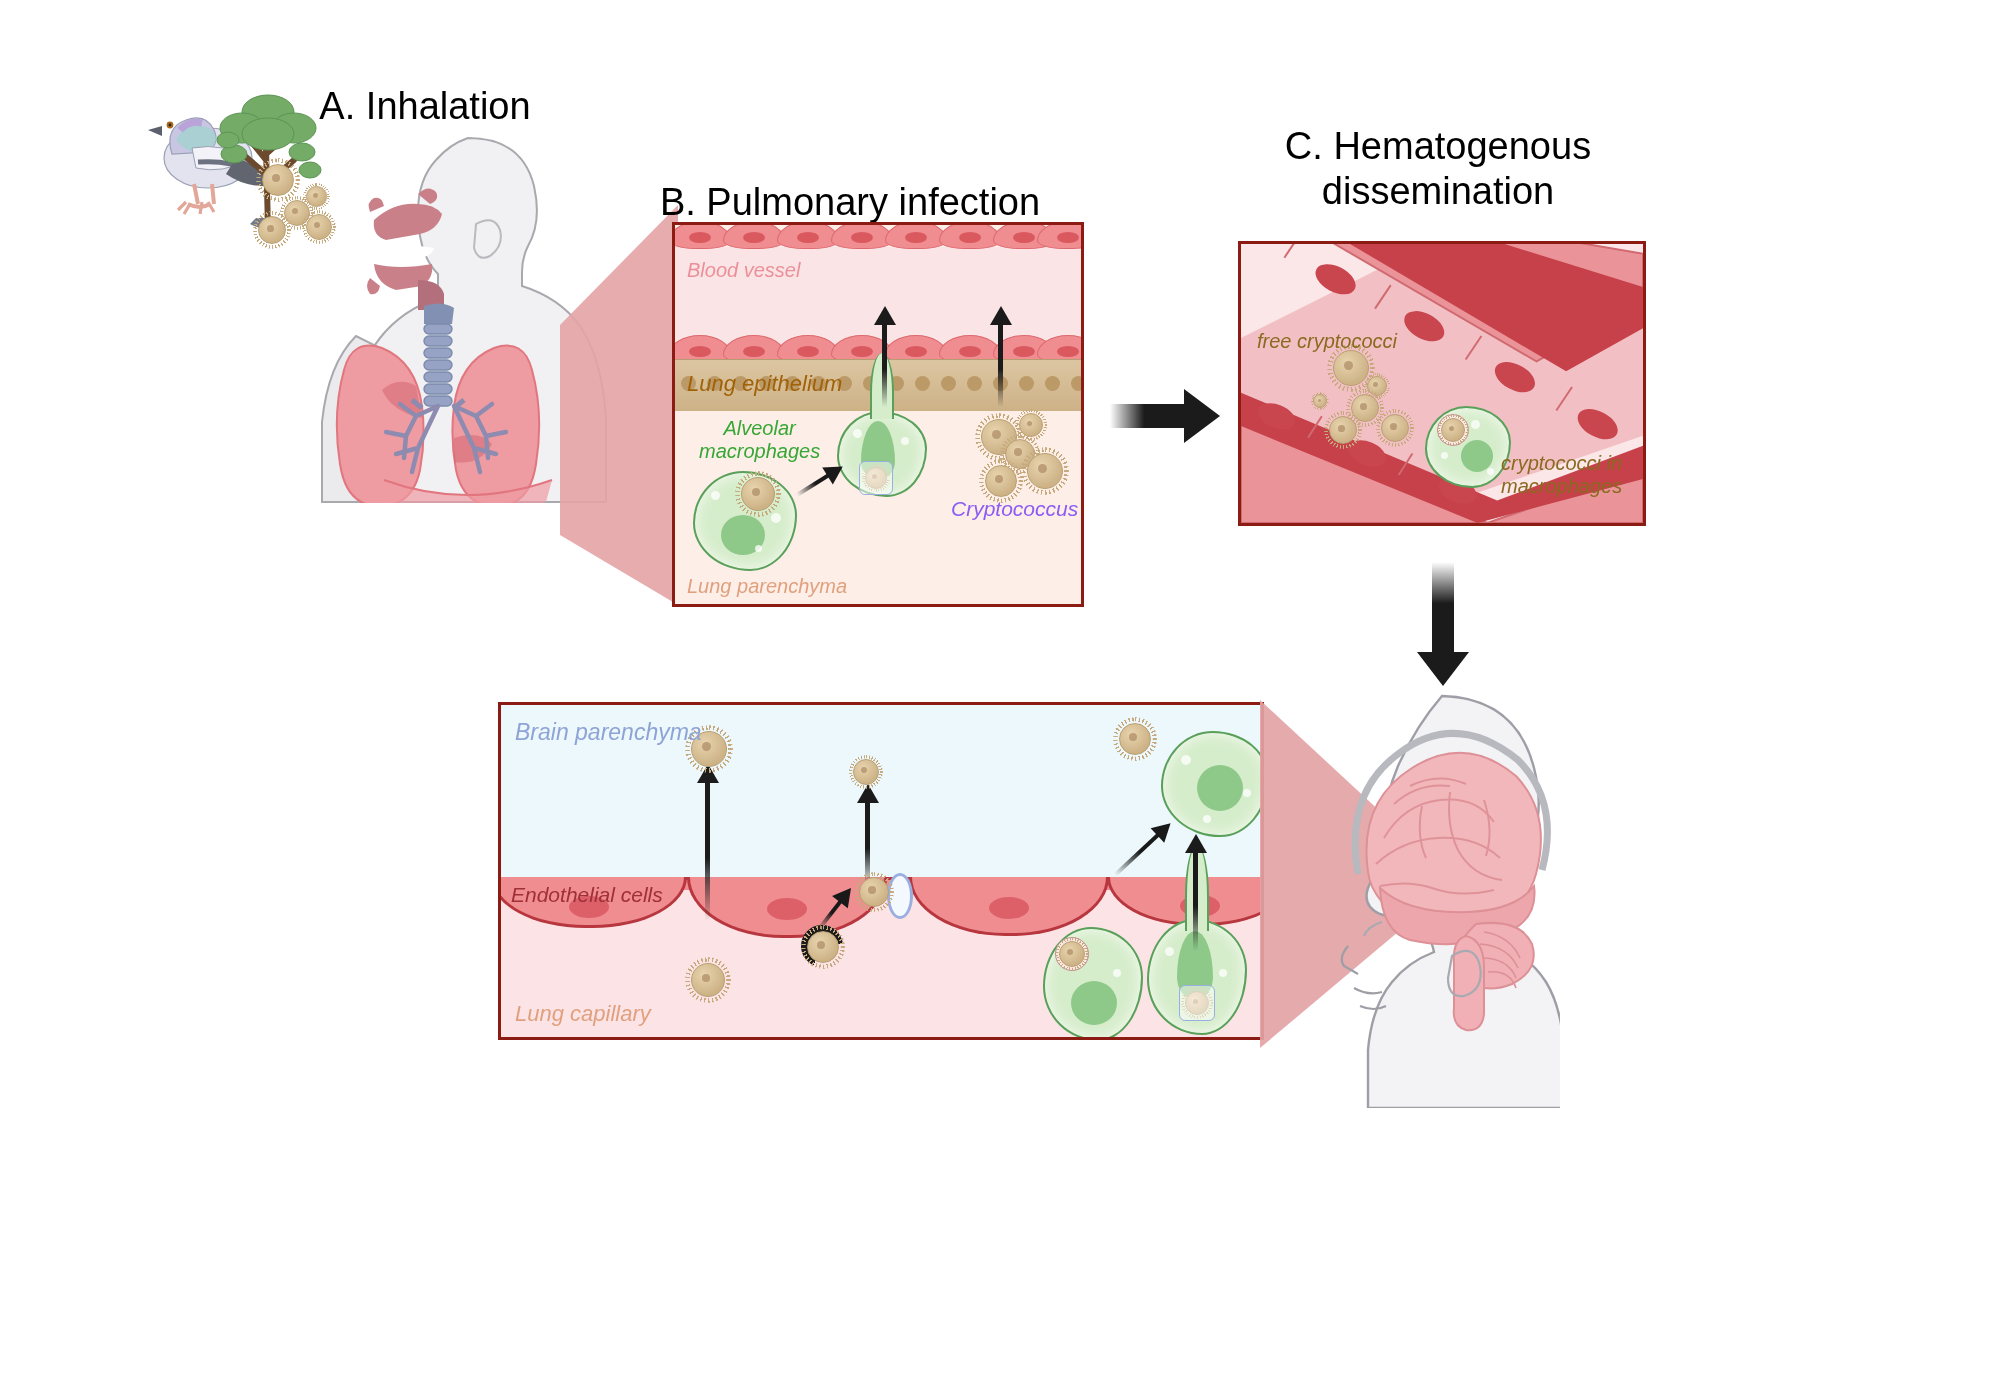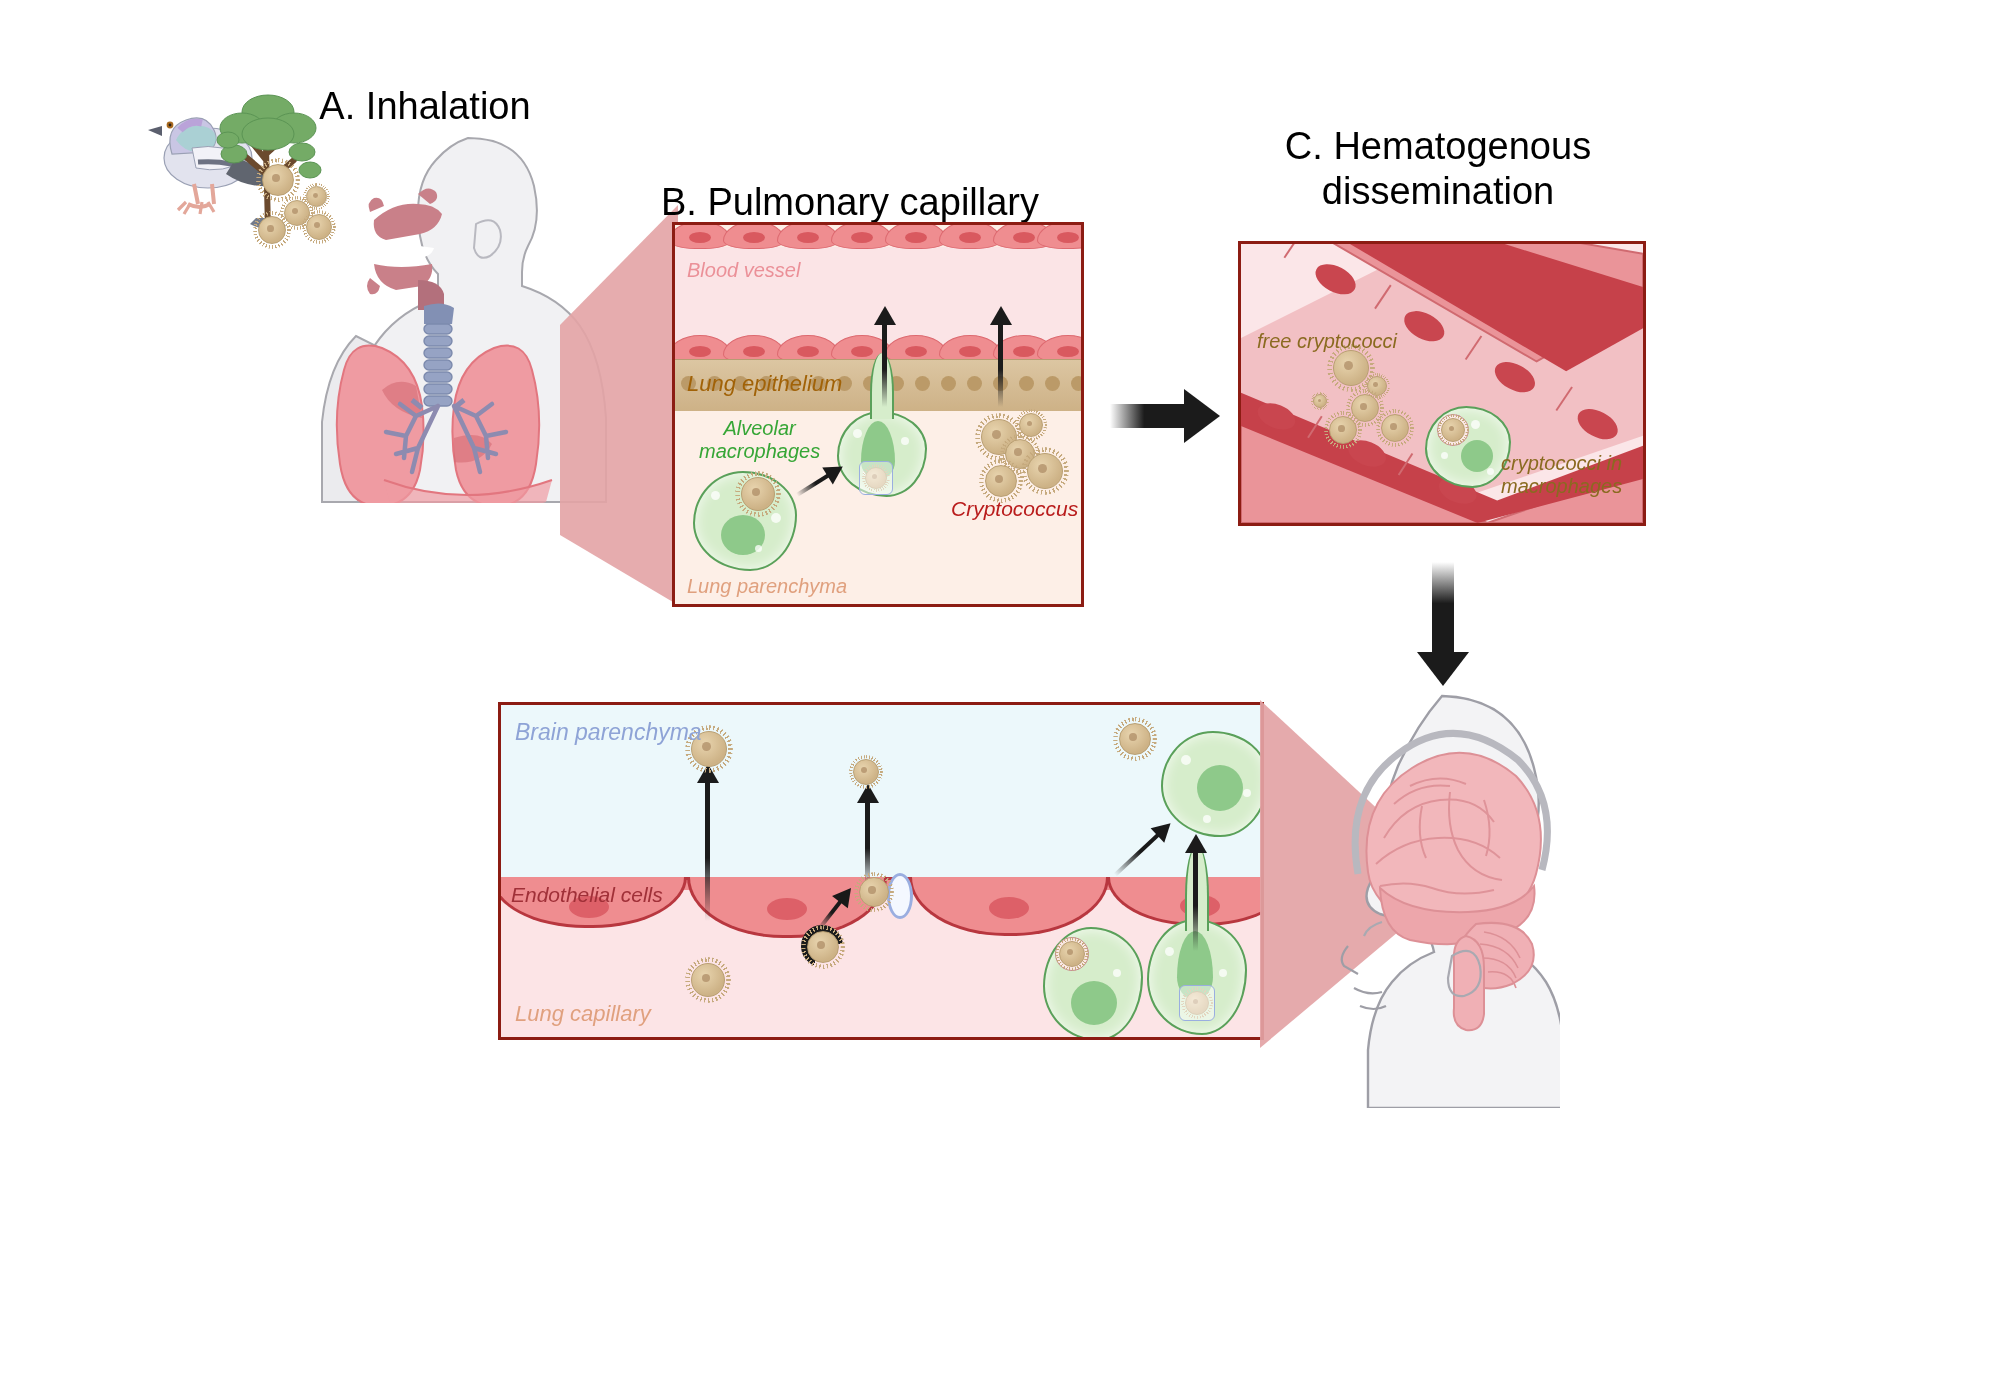--- a/index.html
+++ b/index.html
@@ -193,21 +193,21 @@
     <path d="M122 280 l-10 -8 M154 280 l10 -8" stroke="#8d8bb0" stroke-width="5"></path>
 
     <path d="M84 352 q82 30 168 0 l-6 22 q-78 26 -156 0z" fill="#ef9ba2" opacity=".7"></path>
     <path d="M84 352 q82 30 168 0" stroke="#e2767f" stroke-width="2" fill="none"></path>
   </svg>
 
   <svg class="wedge-svg" style="position:absolute;left:560px;top:205px;" width="120" height="400" viewBox="0 0 120 400">
     <path d="M118 0 L118 400 L0 330 L0 120 Z" fill="#e3a3a5" opacity=".9"></path>
   </svg>
 
-  <div class="panel-title" style="left:640px;top:180px;width:420px;">B. Pulmonary capillary</div>
+  <div class="panel-title" style="left:640px;top:180px;width:420px;">B. Pulmonary infection</div>
 
   <div class="panel-box" style="left:672px;top:222px;width:412px;height:385px;background:#fdefe7;">
 
     <div class="bv-band" style="top:22px;height:110px;"></div>
 
     <div class="endo-row" style="top:-4px;height:30px;">
       <div class="ecell" style="left:-6px;top:0;width:60px;height:26px;">
           <i></i>
         </div>
       <div class="ecell" style="left:48px;top:0;width:60px;height:26px;">
@@ -358,21 +358,21 @@
 
     <div class="uparrow" style="left:207px;top:98px;height:84px;"></div>
     <div class="uparrow" style="left:323px;top:98px;height:84px;"></div>
 
     <div class="darrow" style="left:122px;top:268px;width:40px;transform:rotate(-32deg);"></div>
 
     <div class="lbl" style="left:12px;top:34px;font-size:20px;color:#eb9098;">Blood vessel</div>
     <div class="lbl" style="left:12px;top:146px;font-size:22px;color:#a16207;">Lung epithelium</div>
     <div class="lbl" style="left:24px;top:192px;font-size:20px;color:#36a636;text-align:center;">Alveolar
 macrophages</div>
-    <div class="lbl" style="left:276px;top:272px;font-size:21px;color:#b91c1c;text-align:center;">Cryptococcus</div>
+    <div class="lbl" style="left:276px;top:272px;font-size:21px;color:#8b5cf6;text-align:center;">Cryptococcus</div>
     <div class="lbl" style="left:12px;top:350px;font-size:20px;color:#e0a07e;">Lung parenchyma</div>
   </div>
 
   <div class="bigarrow-r" style="left:1110px;top:404px;width:76px;"></div>
 
   <div class="panel-title" style="left:1228px;top:124px;width:420px;">C. Hematogenous
 dissemination</div>
 
   <div class="panel-box" style="left:1238px;top:241px;width:408px;height:285px;background:#fbe6e8;">
     <svg width="100%" height="100%" viewBox="0 0 408 285" preserveAspectRatio="none">

